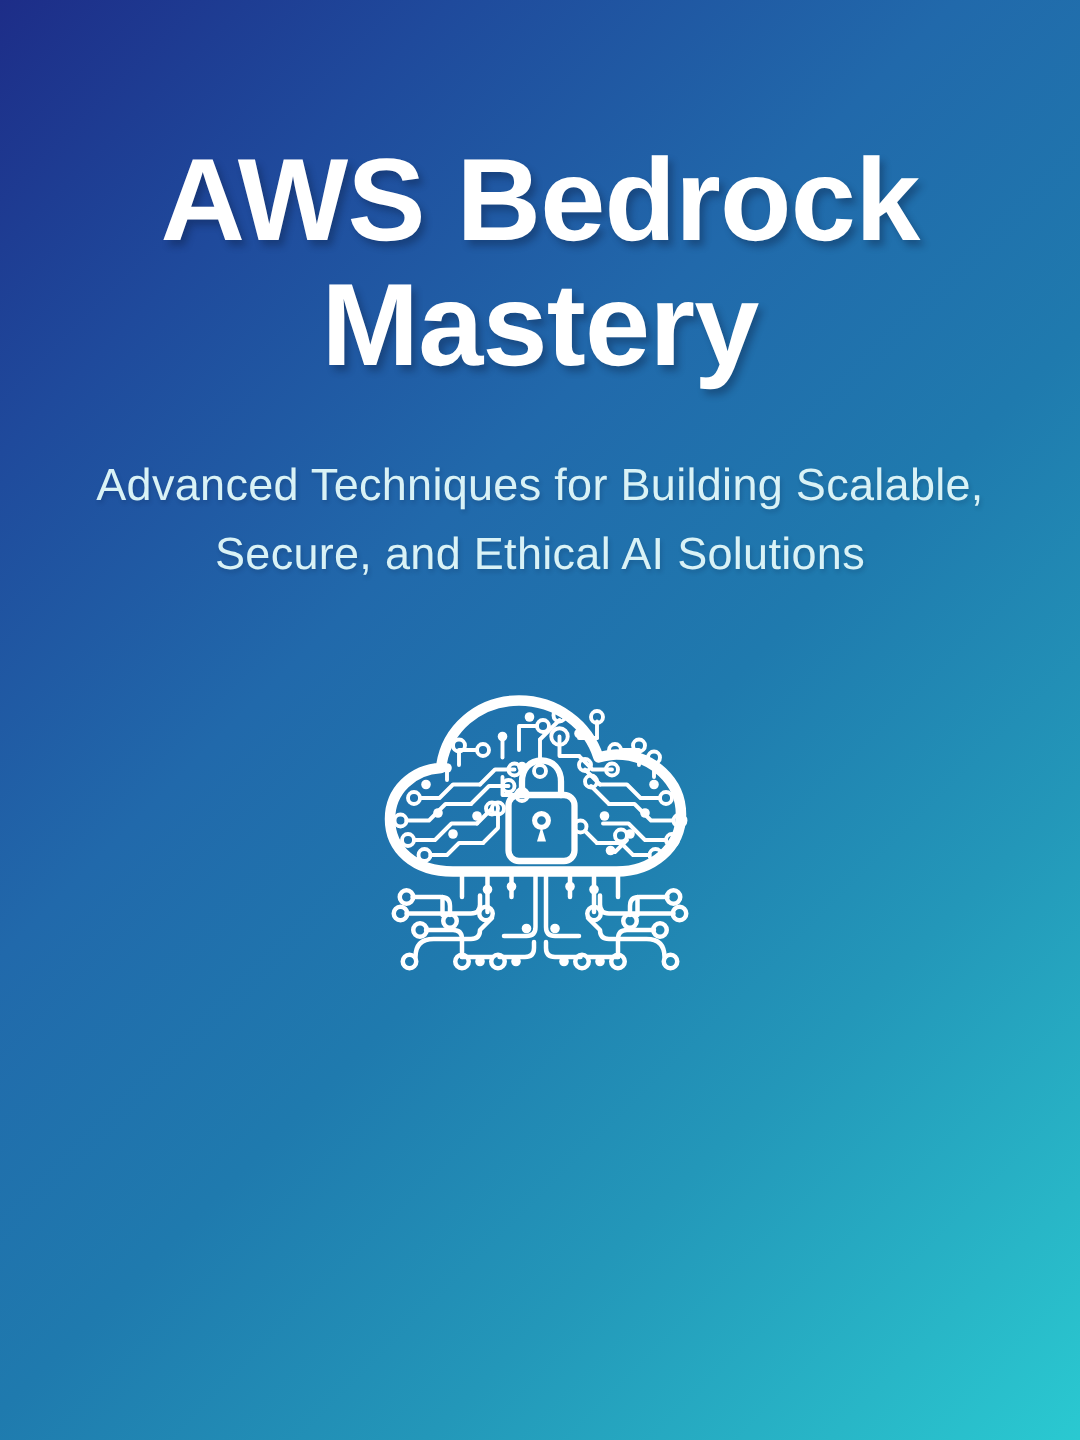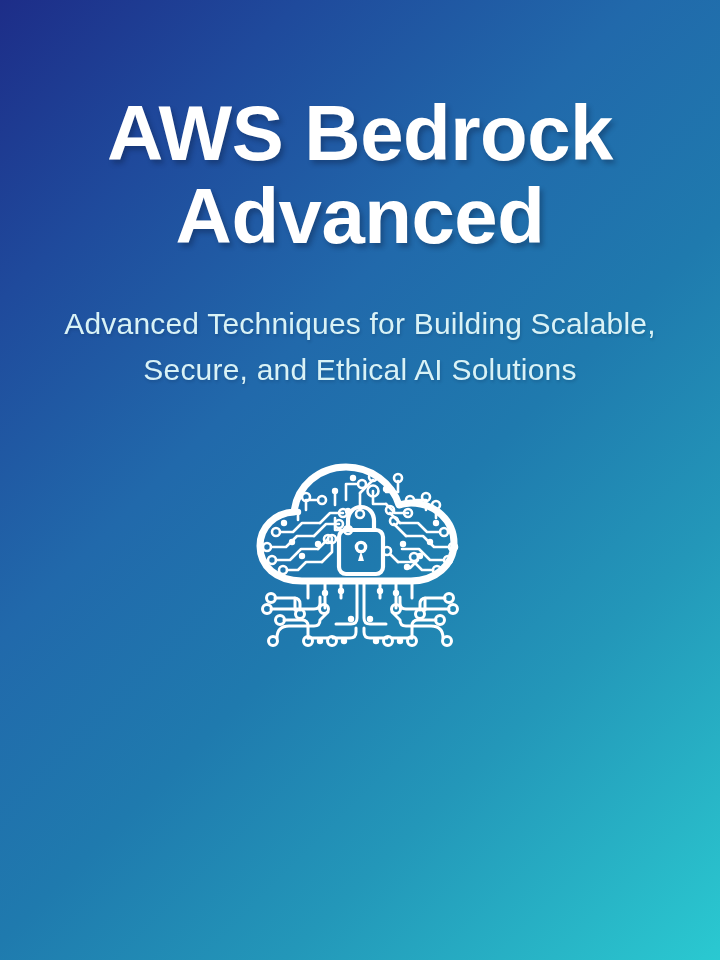--- a/index.html
+++ b/index.html
@@ -89,21 +89,21 @@
     letter-spacing:0.5px;
     text-shadow:1px 2px 4px rgba(8,24,54,0.16);
   }
 </style>
 </head>
 <body>
 
 <div class="cover">
 
   <div class="title-block">
-    <h1 class="title">AWS Bedrock Advanced</h1>
+    <h1 class="title">AWS Bedrock Mastery</h1>
   </div>
 
   <div class="subtitle-block">
     <p class="subtitle">Advanced Techniques for Building Scalable, Secure, and Ethical AI Solutions</p>
   </div>
 
   <div class="emblem">
     <svg viewBox="0 0 240 215" fill="none" xmlns="http://www.w3.org/2000/svg" stroke="#ffffff" stroke-linecap="round" stroke-linejoin="round">
 
       <g>

